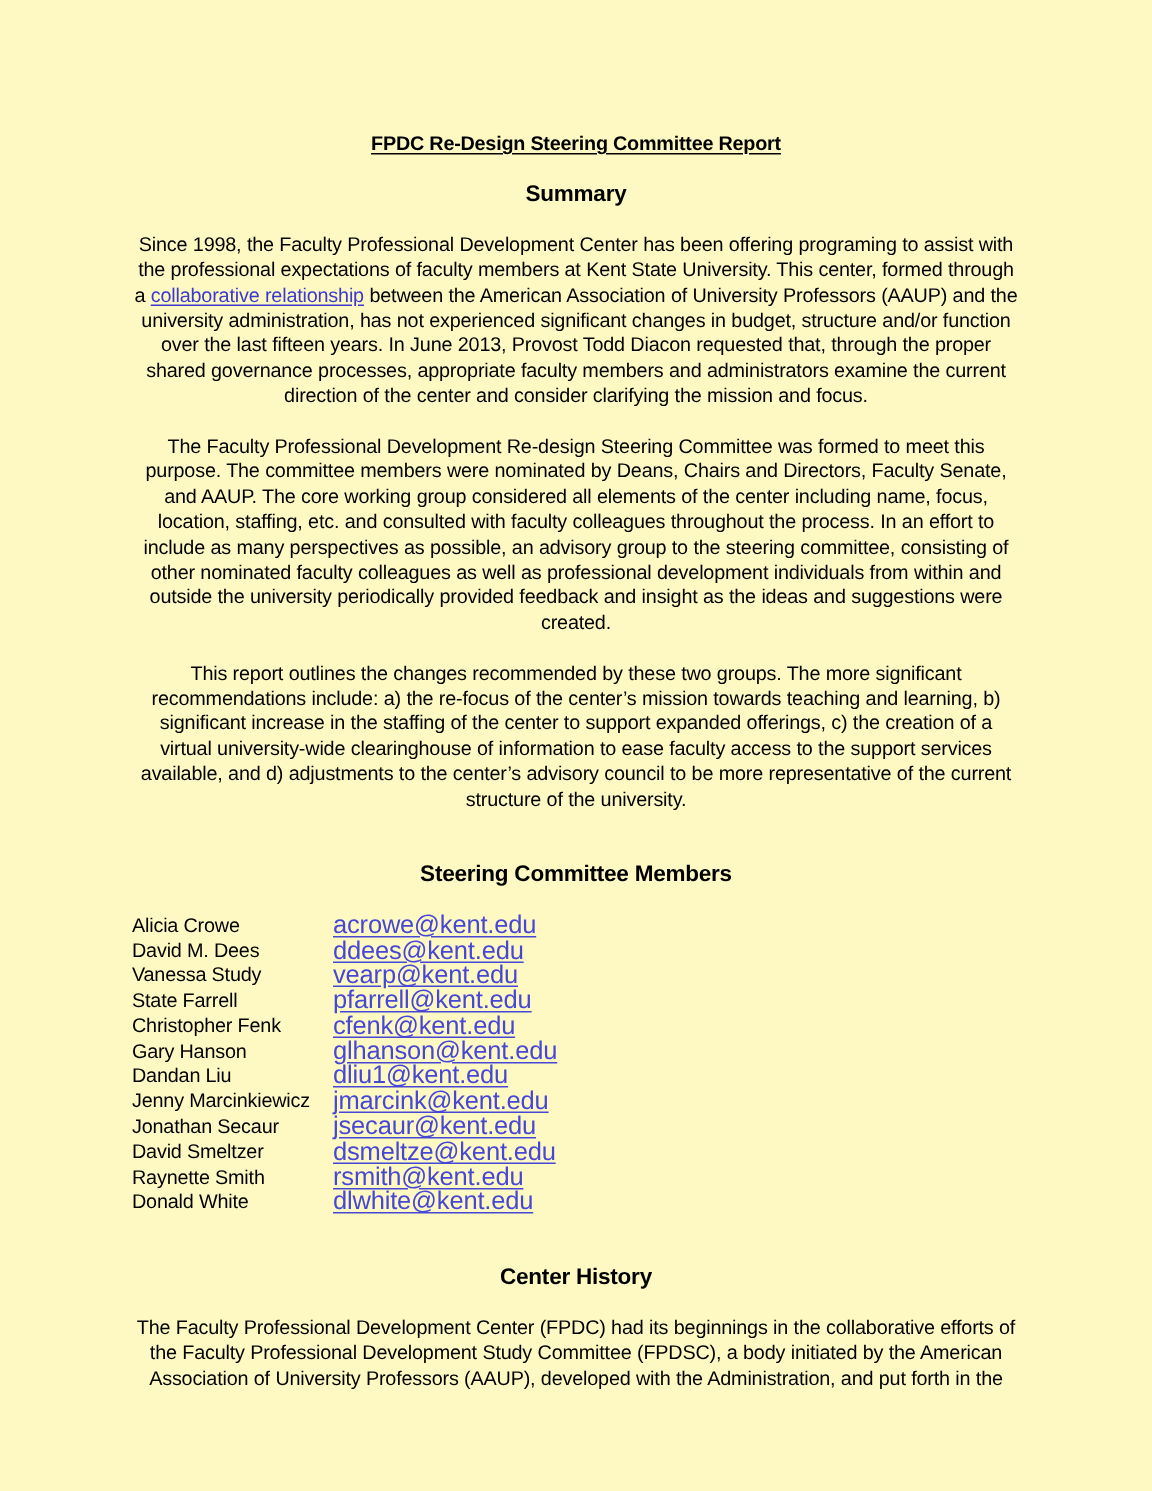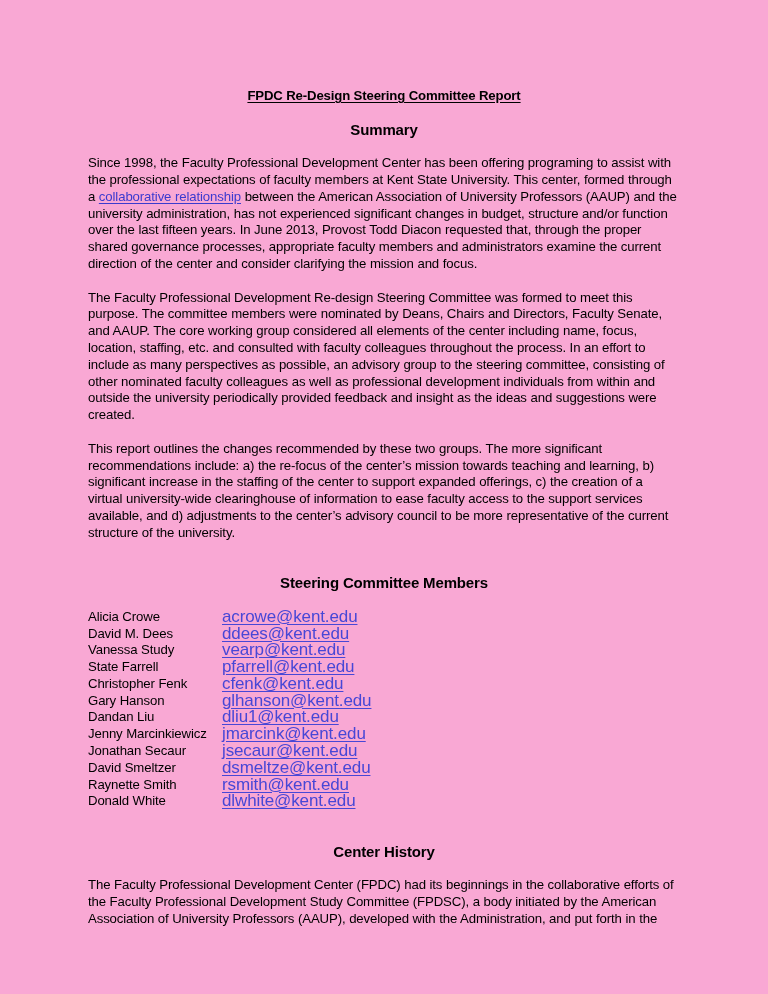--- a/index.html
+++ b/index.html
@@ -14,21 +14,21 @@
     overflow: hidden;
     font-family: "Liberation Sans", "DejaVu Sans", sans-serif;
     color: #000000;
     -webkit-font-smoothing: antialiased;
   }
 
   .page {
     position: relative;
     width: 768px;
     height: 994px;
-    background: #f9a8d4;
+    background: #fef9c3;
     box-sizing: border-box;
     padding: 88px 88px 0 88px;
   }
 
   .content {
     width: 592px;
   }
 
   
   .doc-title {
@@ -52,21 +52,21 @@
     letter-spacing: -0.15px;
     margin: 0;
   }
 
   
   p.body-text {
     margin: 0;
     font-size: 13.2px;
     line-height: 16.8px;
     letter-spacing: -0.12px;
-    text-align: left;
+    text-align: center;
     color: #000000;
     word-spacing: 0.1px;
   }
 
   
   .gap-1 { height: 16.8px; }
   .gap-2 { height: 33.6px; }
 
   
   a.doclink,

